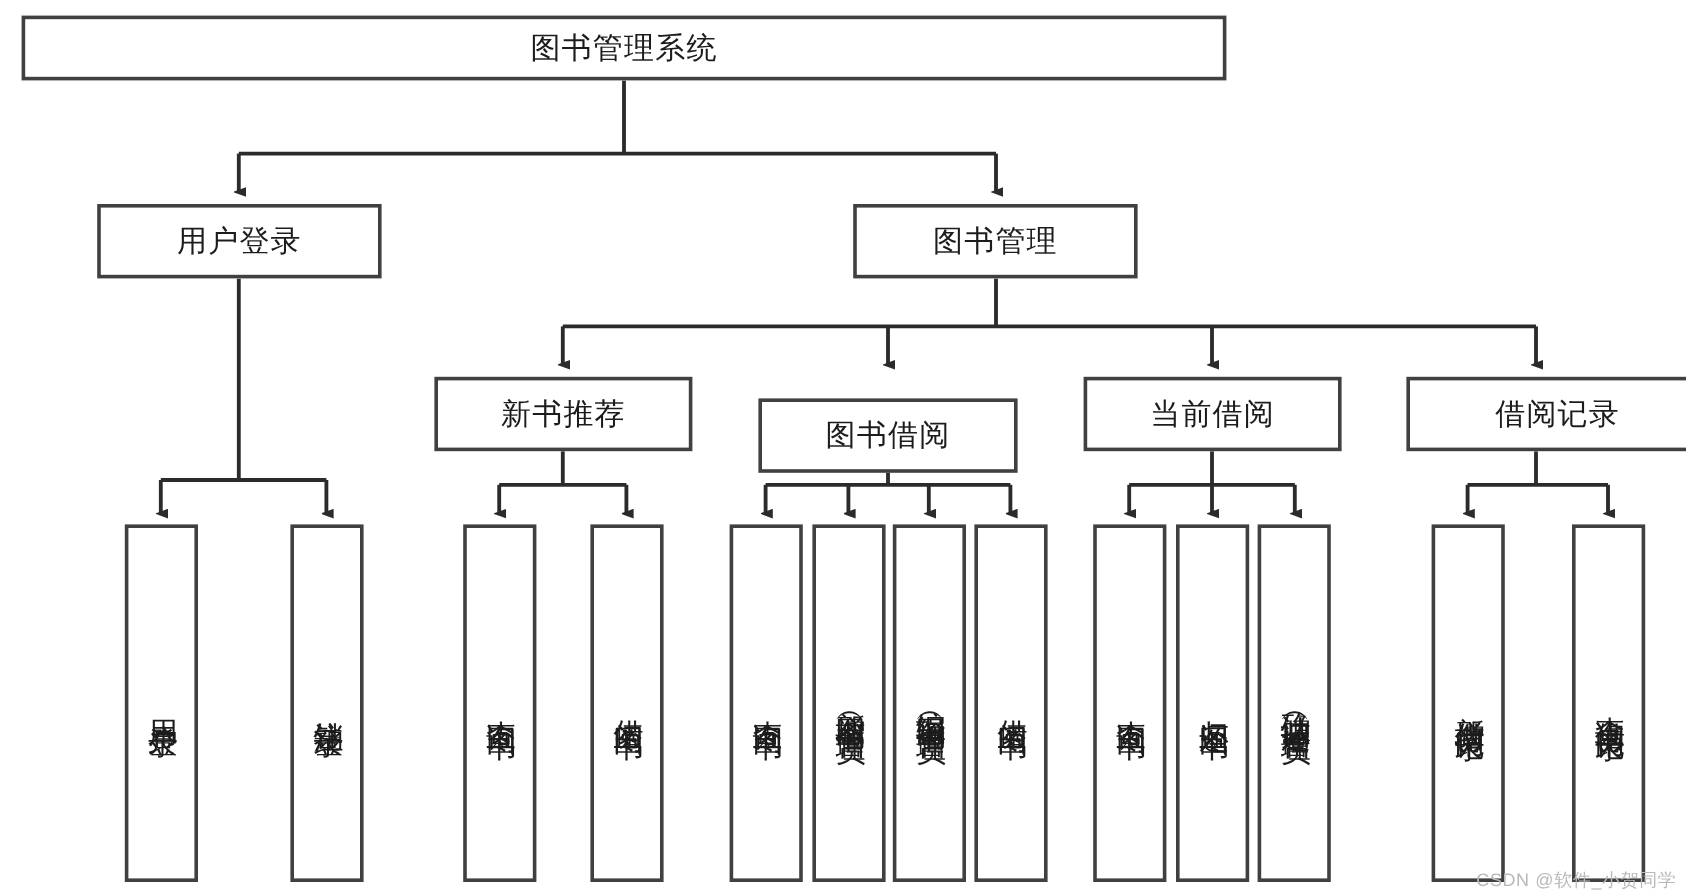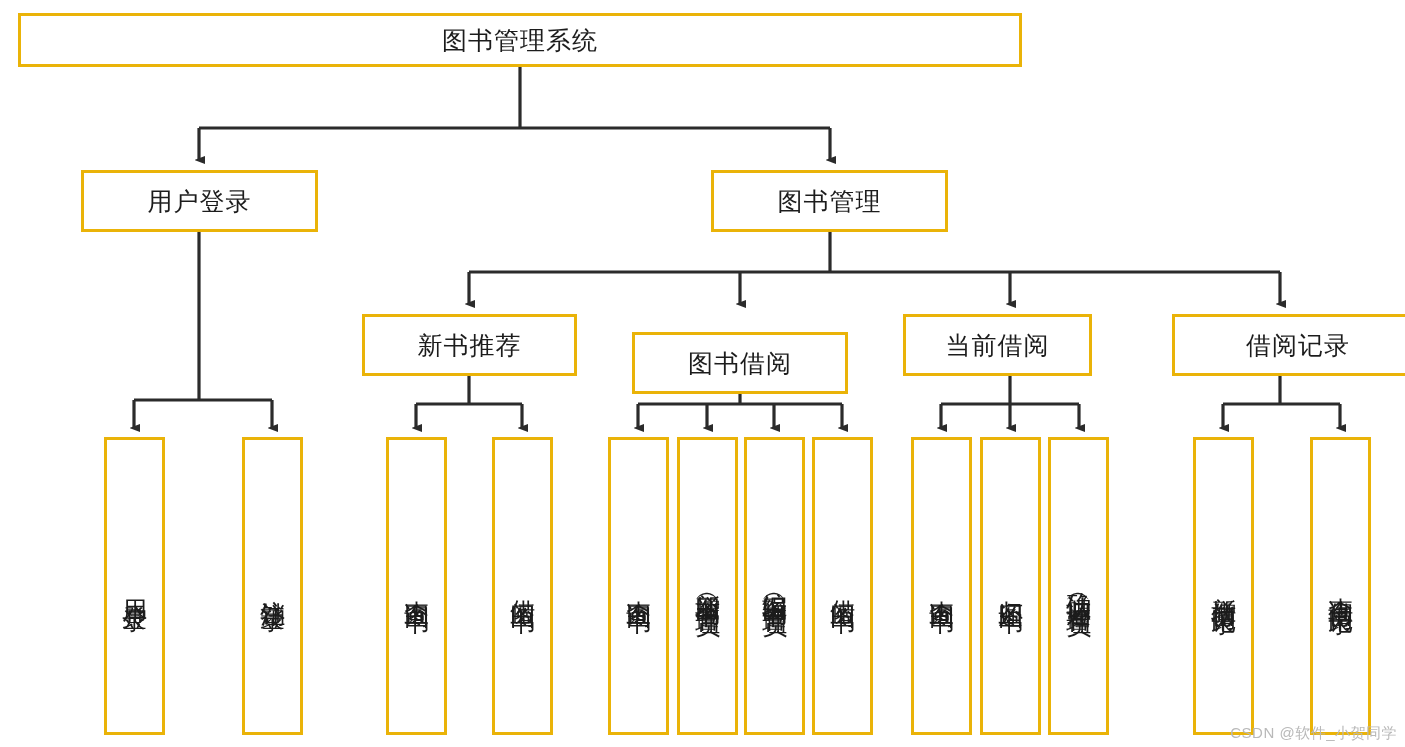--- a/index.html
+++ b/index.html
@@ -13,21 +13,21 @@
   #canvas {
     position: relative;
     width: 1405px;
     height: 747px;
     background: #ffffff;
     overflow: hidden;
   }
   .node {
     position: absolute;
     box-sizing: border-box;
-    border: 3px solid #eab308;
+    border: 3px solid #404040;
     background: #ffffff;
     display: flex;
     align-items: center;
     justify-content: center;
     color: #1c1c1c;
   }
   .node .label {
     display: block;
     text-align: center;
     line-height: 1.05;
@@ -137,21 +137,21 @@
   <div class="node h" style="left:711px; top:170px; width:237px; height:62px;">
     <span class="label">图书管理</span>
   </div>
 
   <div class="node h" style="left:362px; top:314px; width:215px; height:62px;">
     <span class="label">新书推荐</span>
   </div>
   <div class="node h" style="left:632px; top:314px; width:216px; height:62px;margin-top:18px;">
     <span class="label">图书借阅</span>
   </div>
-  <div class="node h" style="left:903px; top:314px; width:189px; height:62px;">
+  <div class="node h" style="left:903px; top:314px; width:215px; height:62px;">
     <span class="label">当前借阅</span>
   </div>
   <div class="node h" style="left:1172px; top:314px; width:252px; height:62px;">
     <span class="label">借阅记录</span>
   </div>
 
   <div class="node v" style="left:104px; top:437px; width:61px; height:298px;">
     <span class="label">用户登录</span>
   </div>
   <div class="node v" style="left:242px; top:437px; width:61px; height:298px;">

